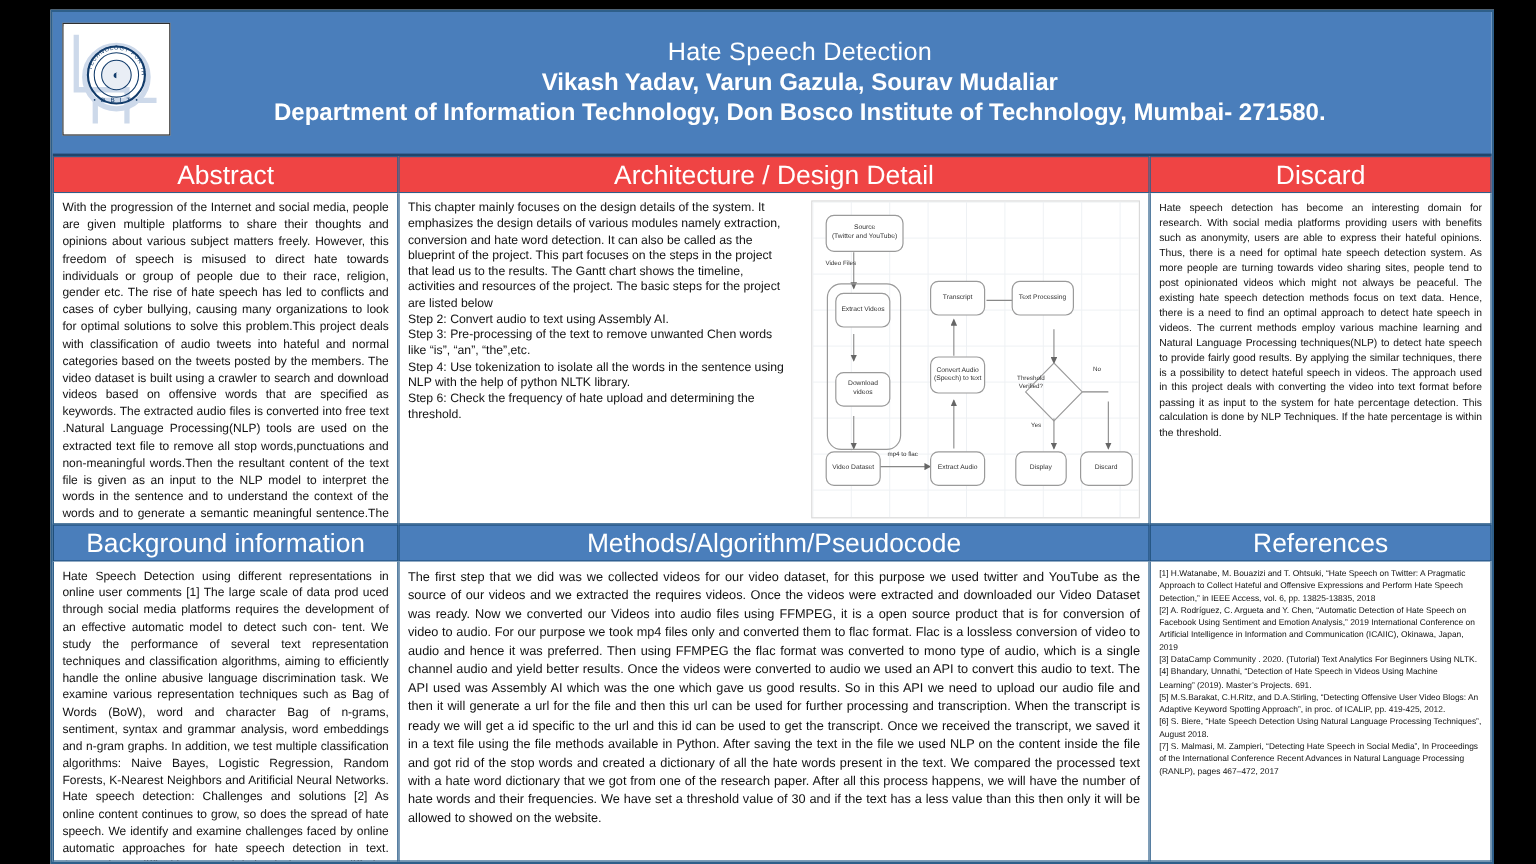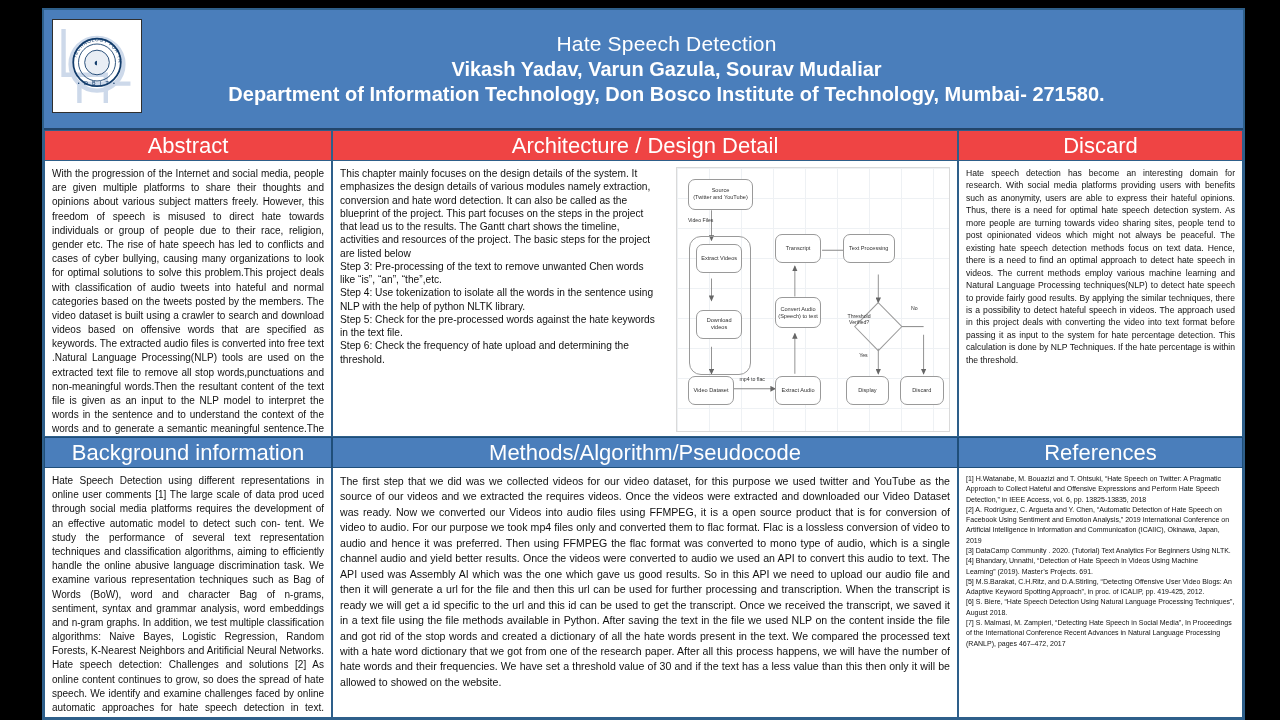--- a/index.html
+++ b/index.html
@@ -93,23 +93,23 @@
         <div class="tiny">With the progression of the Internet and social media, people are given multiple platforms to share their thoughts and opinions about various subject matters freely. However, this freedom of speech is misused to direct hate towards individuals or group of people due to their race, religion, gender etc. The rise of hate speech has led to conflicts and cases of cyber bullying, causing many organizations to look for optimal solutions to solve this problem.This project deals with classification of audio tweets into hateful and normal categories based on the tweets posted by the members. The video dataset is built using a crawler to search and download videos based on offensive words that are specified as keywords. The extracted audio files is converted into free text .Natural Language Processing(NLP) tools are used on the extracted text file to remove all stop words,punctuations and non-meaningful words.Then the resultant content of the text file is given as an input to the NLP model to interpret the words in the sentence and to understand the context of the words and to generate a semantic meaningful sentence.The words from the meaningful sentence that helps to predict whether the text file is within hate threshold.This prediction will enable the admin either to block the audio tweet or allow it for public view.This model will be helpful to social media admins to tag the audio tweets as hate and debarred them from public view.</div>
       </div>
     </div>
 
     <div class="col c-arch">
       <div class="sec-head green">Architecture / Design Detail</div>
       <div class="sec-body">
         <div class="arch-wrap">
           <div class="arch-text small">
             <p>This chapter mainly focuses on the design details of the system. It emphasizes the design details of various modules namely extraction, conversion and hate word detection. It can also be called as the blueprint of the project. This part focuses on the steps in the project that lead us to the results. The Gantt chart shows the timeline, activities and resources of the project. The basic steps for the project are listed below</p>
+            <p>Step 2: Convert audio to text using Assembly AI.</p>
             <p>Step 3: Pre-processing of the text to remove unwanted Chen words like “is”, “an”, “the”,etc.</p>
             <p>Step 4: Use tokenization to isolate all the words in the sentence using NLP with the help of python NLTK library.</p>
-            <p>Step 5: Check for the pre-processed words against the hate keywords in the text file.</p>
             <p>Step 6: Check the frequency of hate upload and determining the threshold.</p>
           </div>
 
           <div class="diagram">
             <div class="grid-bg"></div>
             <svg class="links" viewBox="0 0 300 262" preserveAspectRatio="none">
               <defs>
                   <marker id="ar" markerWidth="6" markerHeight="6" refX="5" refY="3" orient="auto">
                 <path d="M0,0 L6,3 L0,6 z" fill="#666"></path>
                   </marker>

